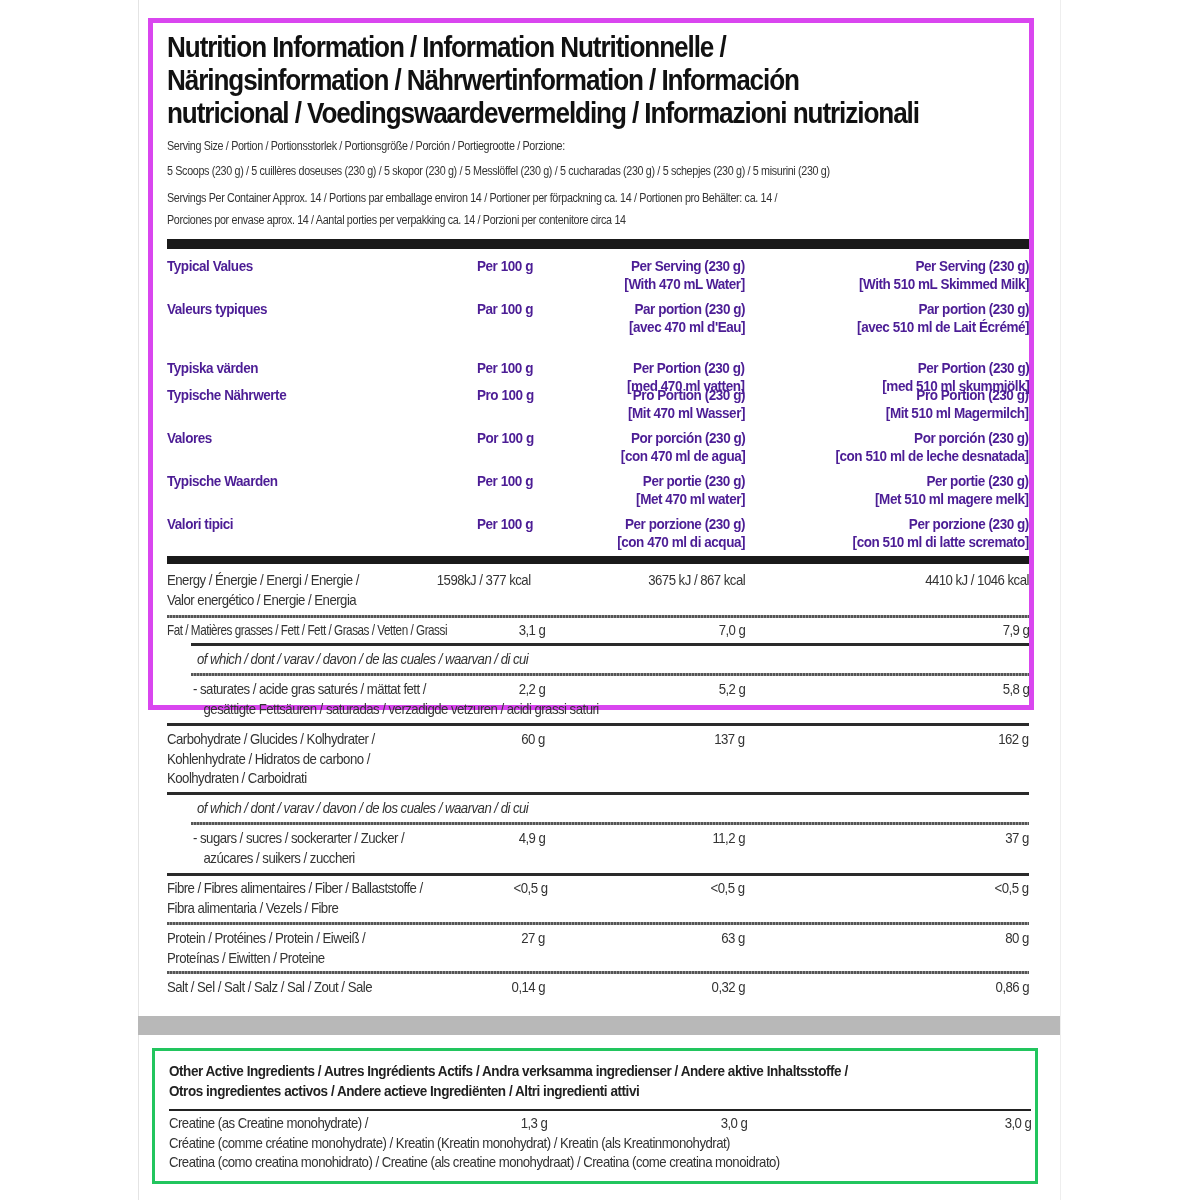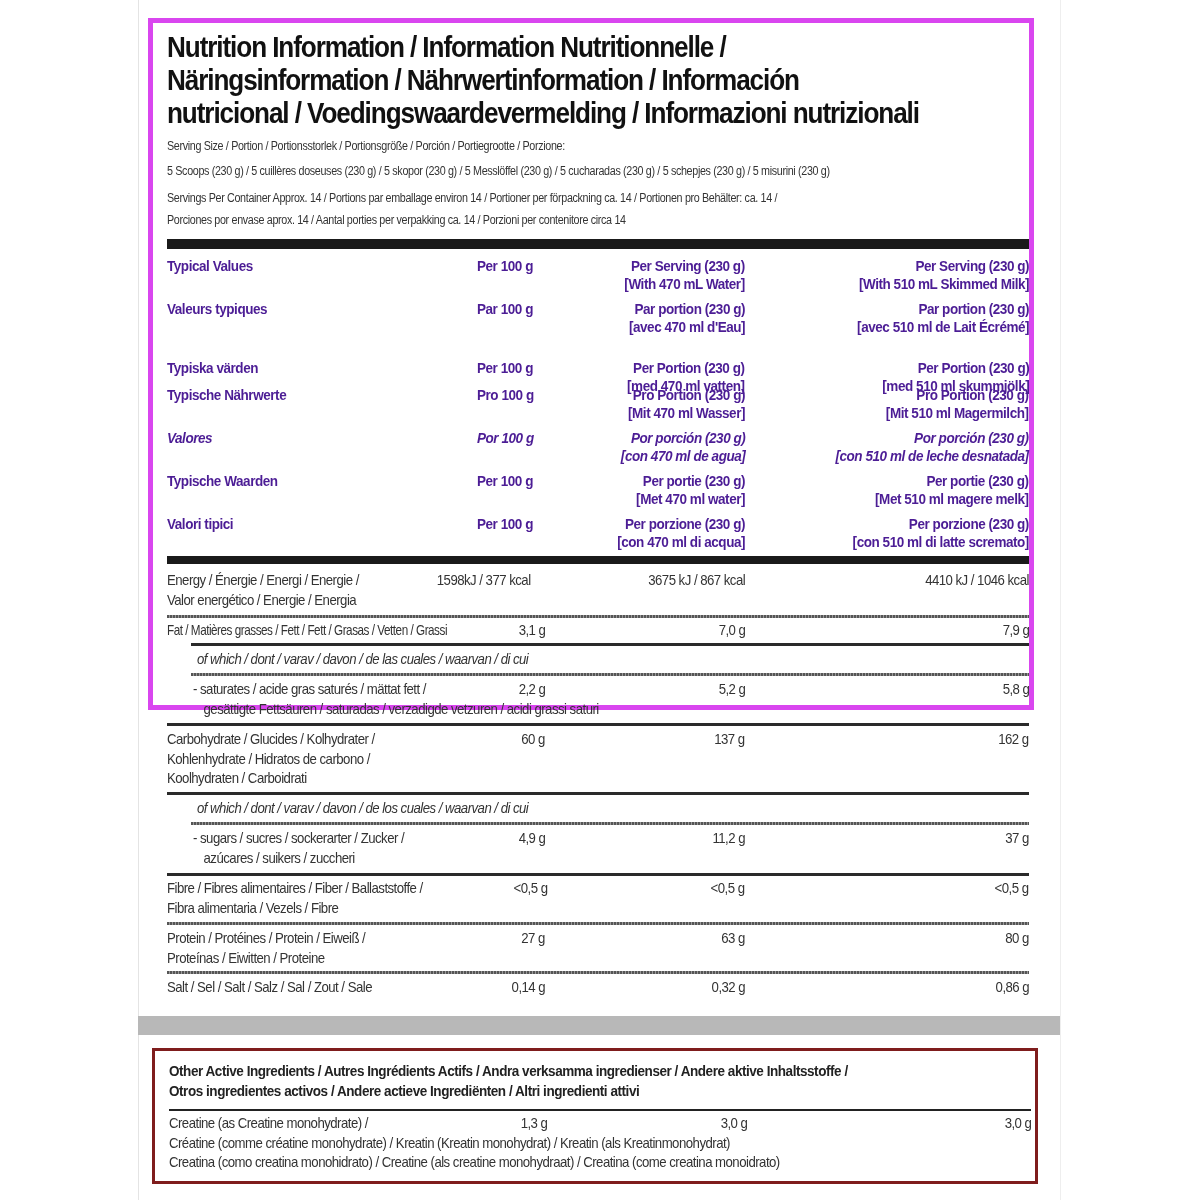--- a/index.html
+++ b/index.html
@@ -35,21 +35,21 @@
   .nrow .lab.ind { left:26px; }
   .nrow .lab.ital { font-style:italic; left:16px; }
   .nrow .v1 { position:absolute; right:484px; top:0; white-space:nowrap; transform:scaleX(0.88); transform-origin:right top; }
   .nrow .v1.left { right:auto; }
   .nrow .v2 { position:absolute; right:284px; top:0; white-space:nowrap; transform:scaleX(0.88); transform-origin:right top; }
   .nrow .v3 { position:absolute; right:0; top:0; white-space:nowrap; transform:scaleX(0.88); transform-origin:right top; }
 
   .greybar { position:absolute; left:138px; top:1016px; width:922px; height:19px; background:#b8b8b8; }
 
   .panel2 { position:absolute; left:152px; top:1048px; width:886px; height:136px;
-            border:3px solid #7f1d1d; box-sizing:border-box; background:#fff; }
+            border:3px solid #22c55e; box-sizing:border-box; background:#fff; }
   .p2title { position:absolute; left:14px; top:10px; font-weight:bold; font-size:15px; line-height:20px;
              letter-spacing:-0.5px; color:#222; white-space:nowrap; transform:scaleX(0.9); transform-origin:left top; }
 </style>
 </head>
 <body>
 
 <div class="guide-l"></div>
 <div class="guide-r"></div>
 
 <div class="panel">
@@ -107,21 +107,21 @@
     <span class="c1">Pro 100 g</span>
     <span class="c2">
         <div>Pro Portion (230 g)</div>
         <div>[Mit 470 ml Wasser]</div>
       </span>
     <span class="c3">
         <div>Pro Portion (230 g)</div>
         <div>[Mit 510 ml Magermilch]</div>
       </span>
   </div>
-  <div class="hdr-row" style="top:406px;font-style:italic;">
+  <div class="hdr-row" style="top:406px;">
     <span class="c0">Valores</span>
     <span class="c1">Por 100 g</span>
     <span class="c2">
         <div>Por porción (230 g)</div>
         <div>[con 470 ml de agua]</div>
       </span>
     <span class="c3">
         <div>Por porción (230 g)</div>
         <div>[con 510 ml de leche desnatada]</div>
       </span>

